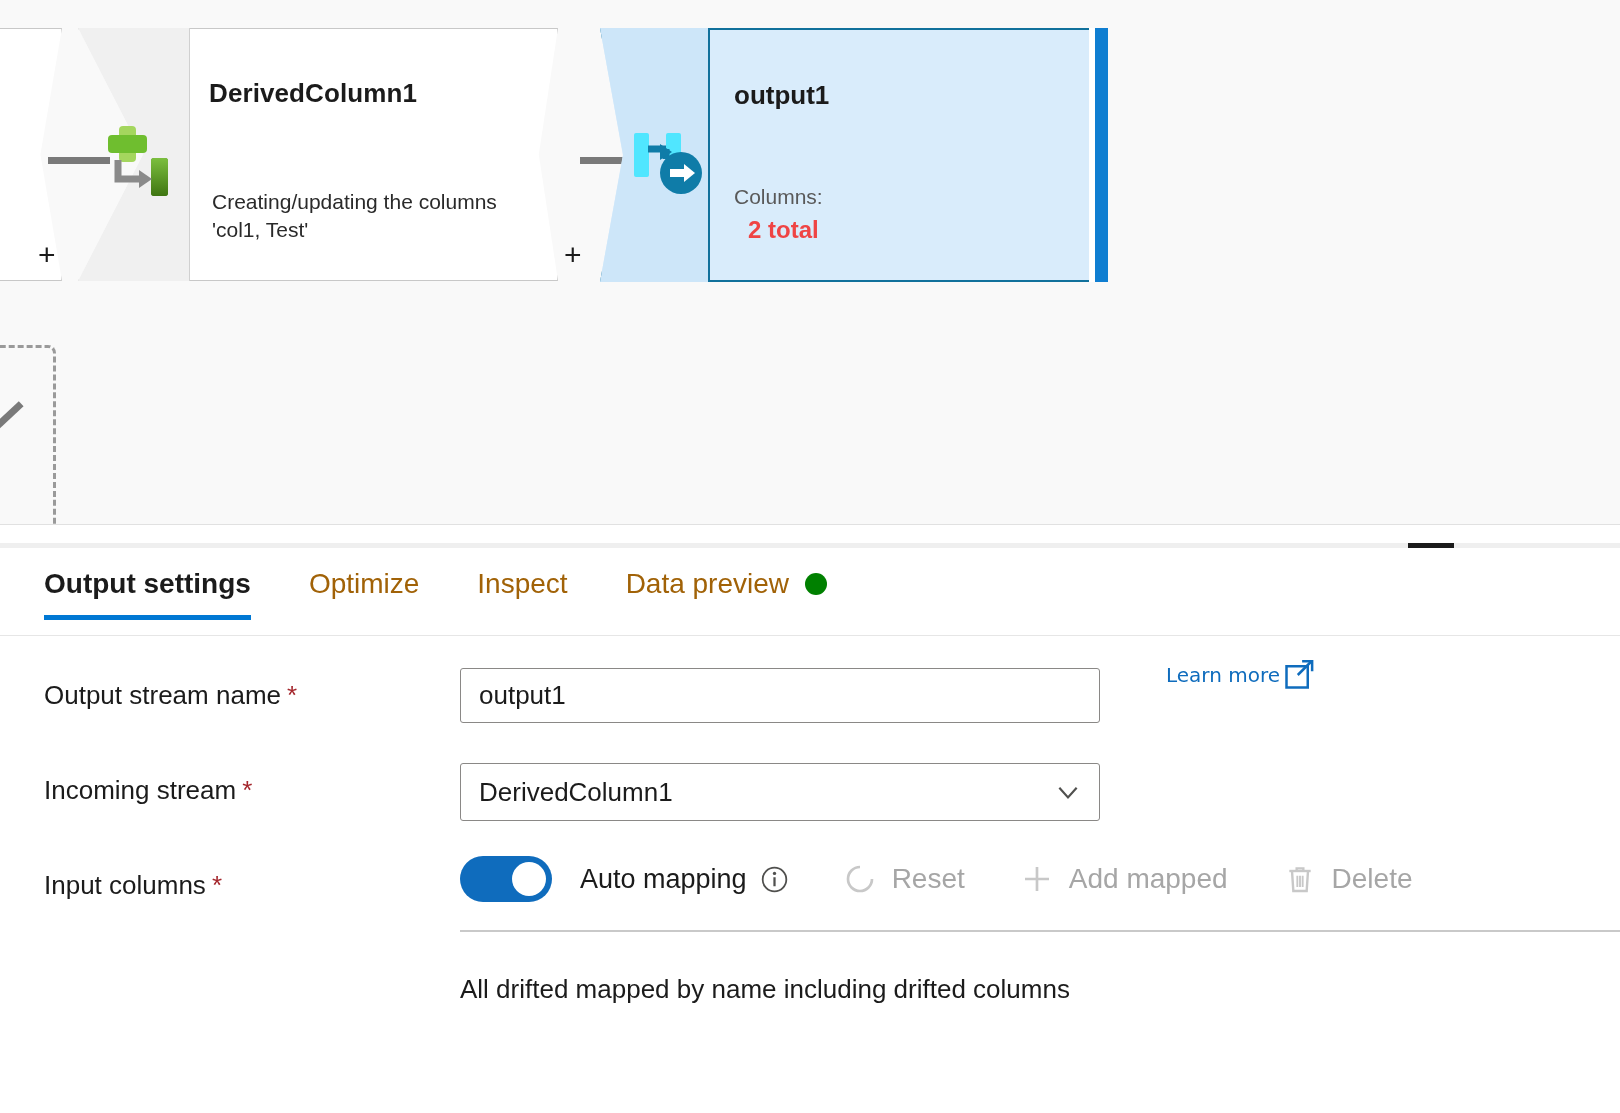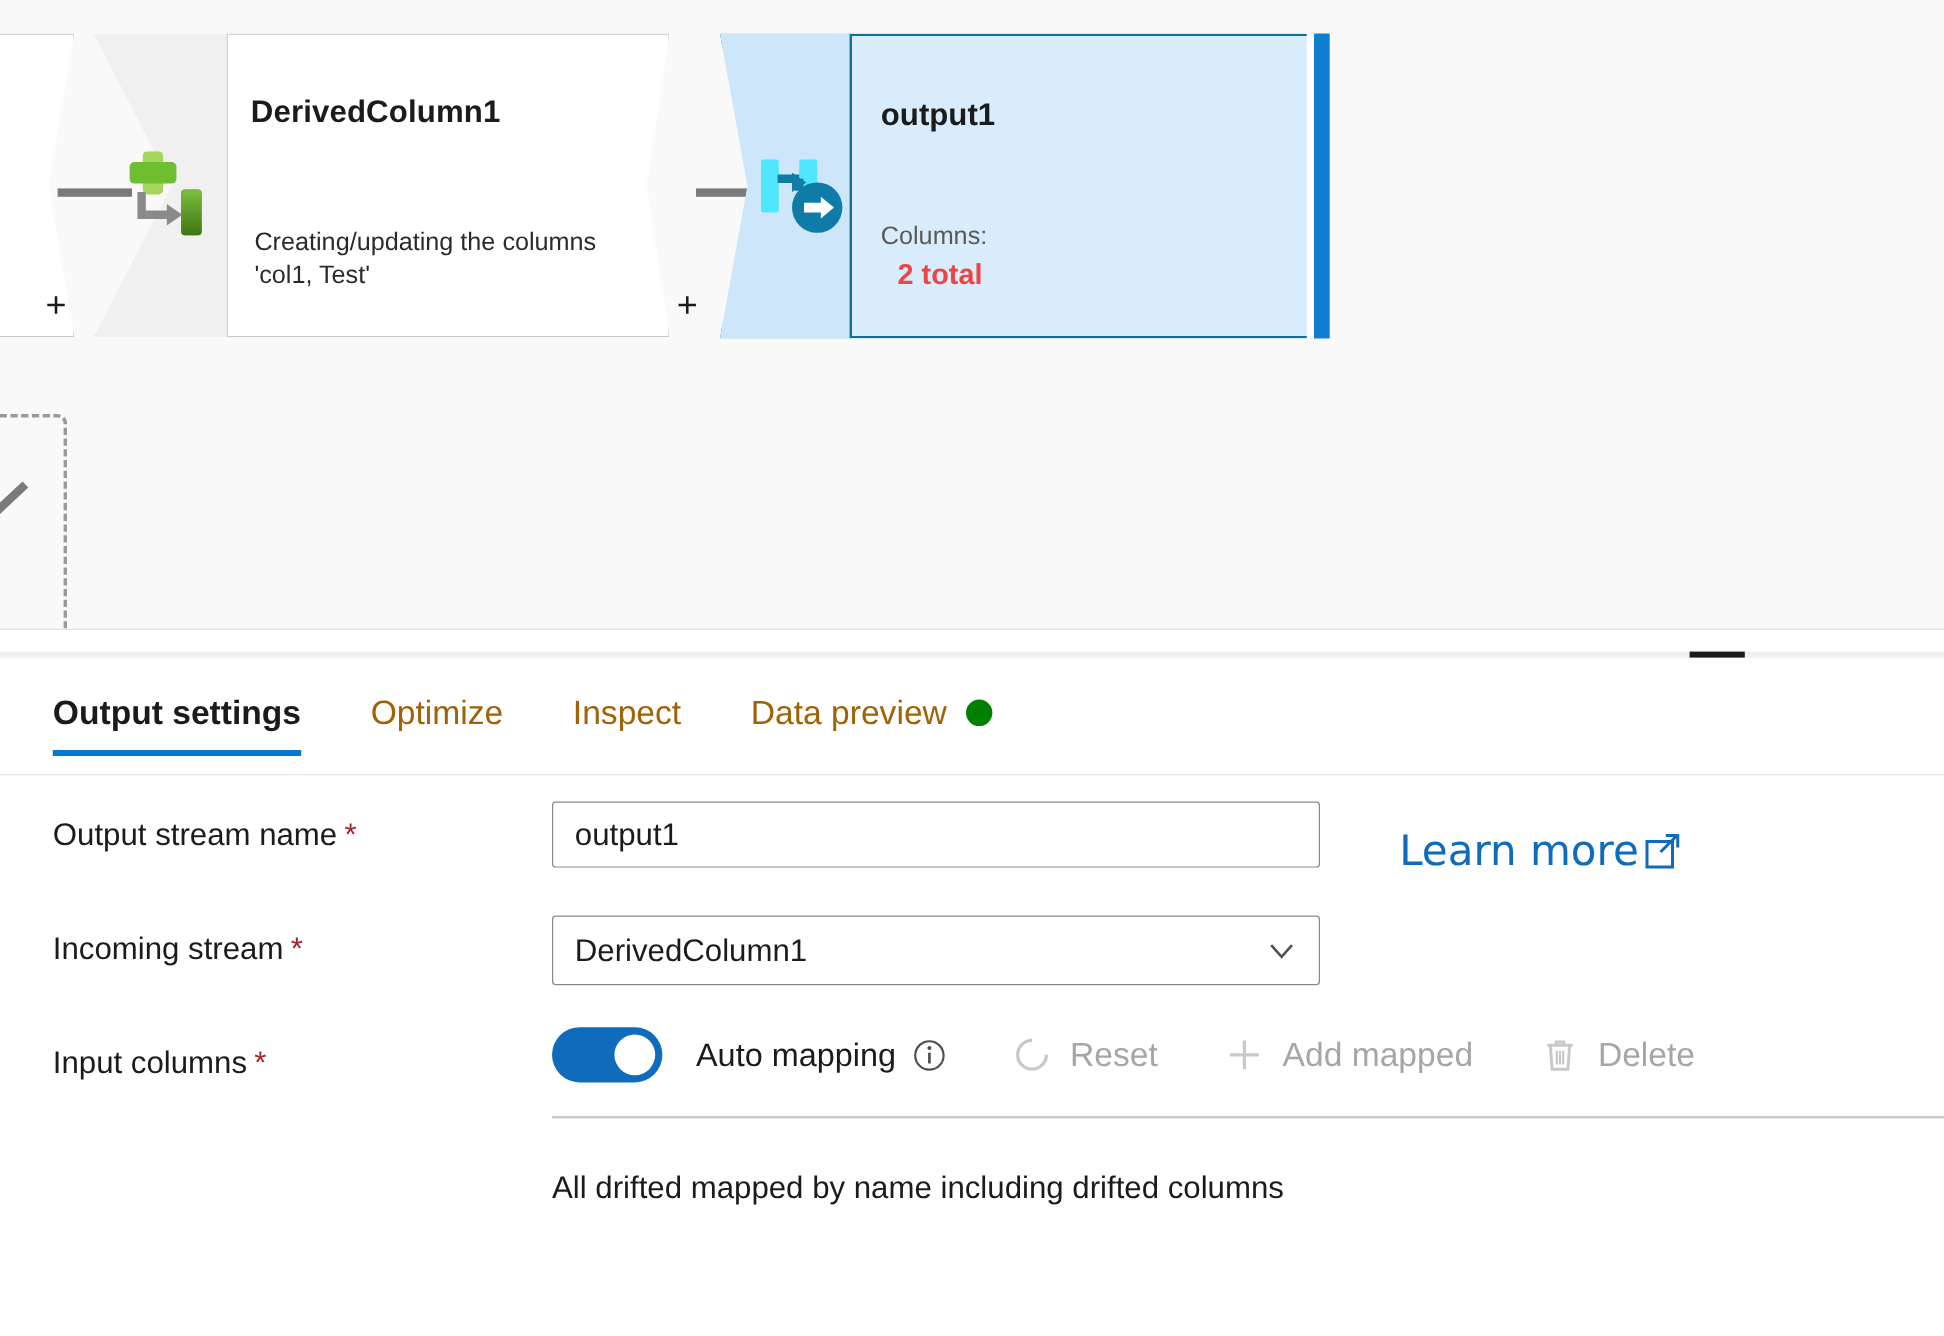--- a/index.html
+++ b/index.html
@@ -156,21 +156,21 @@
   }
 
   
   #panel {
     position: absolute; left: 0; top: 548px;
     width: 1620px; height: 565px;
     background: #ffffff;
   }
 
   .tabs {
-    position: absolute; left: 0; top: 22px;
+    position: absolute; left: 0; top: 12px;
     width: 1620px; height: 76px;
     border-bottom: 1px solid #e6e6e6;
     display: flex; align-items: flex-start;
     padding-left: 44px;
   }
   .tab {
     position: relative;
     font-size: 28px; color: #a16207;
     padding: 8px 0 20px 0;
     margin-right: 58px;
@@ -213,23 +213,23 @@
     border: 1px solid #8a8886;
     border-radius: 3px; background: #fff;
     display: flex; align-items: center; justify-content: space-between;
     padding: 0 18px;
     font-size: 26px; color: #1b1b1b;
     cursor: pointer;
   }
   .chev { width: 26px; height: 26px; flex: 0 0 auto; }
 
   .learn-more {
-    position: absolute; left: 1166px; top: 32px;
+    position: absolute; left: 1166px; top: 2px;
     display: flex; align-items: center; gap: 4px;
-    font-size: 35px; color: #0f6cbd;
+    font-size: 20px; color: #0f6cbd;
     font-family: "DejaVu Sans", sans-serif;
     cursor: pointer; white-space: nowrap;
   }
   .ext-icon { width: 30px; height: 30px; flex: 0 0 auto; }
 
   
   .toolbar {
     position: absolute; left: 460px; top: 8px;
     display: flex; align-items: center;
   }

